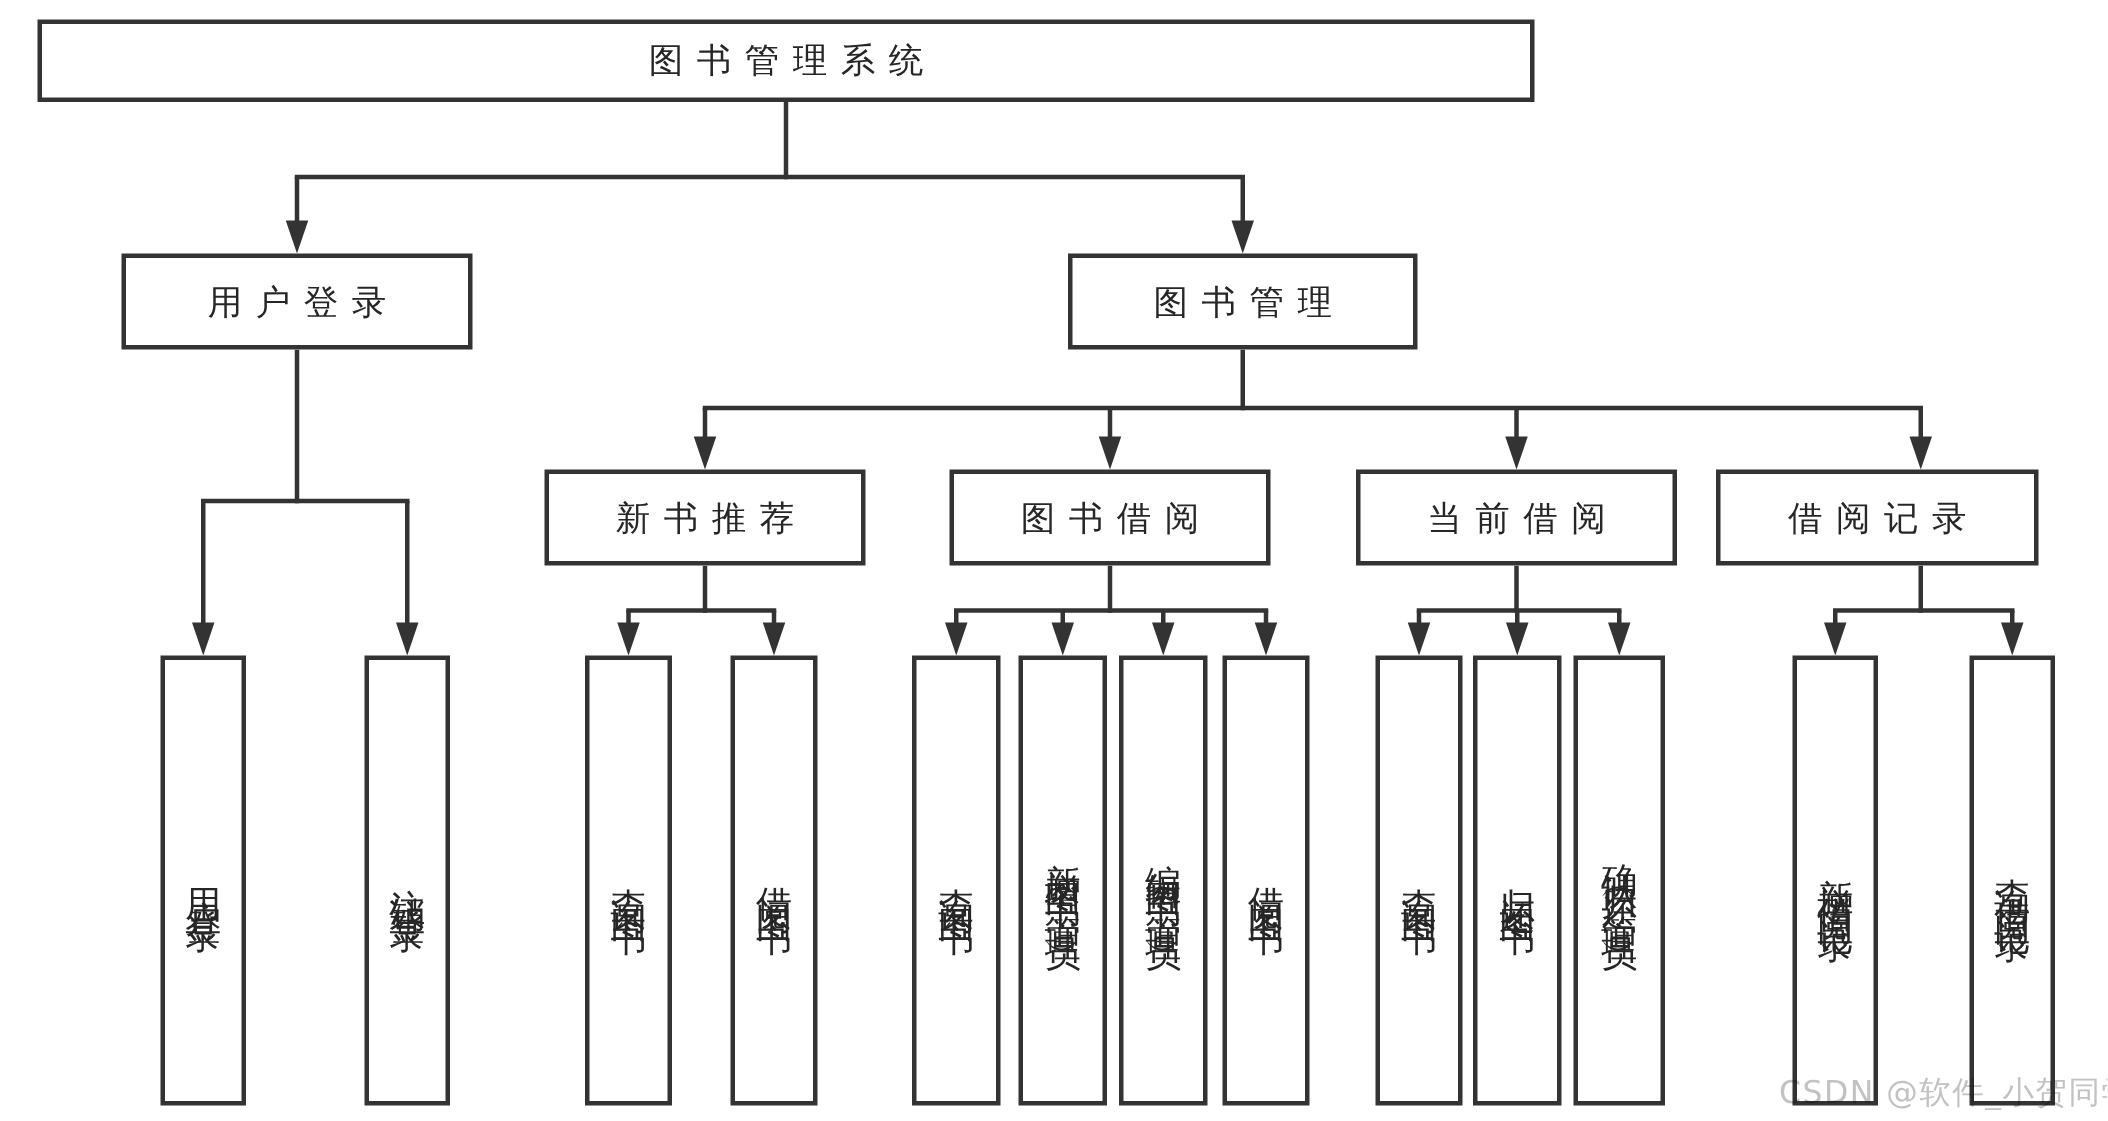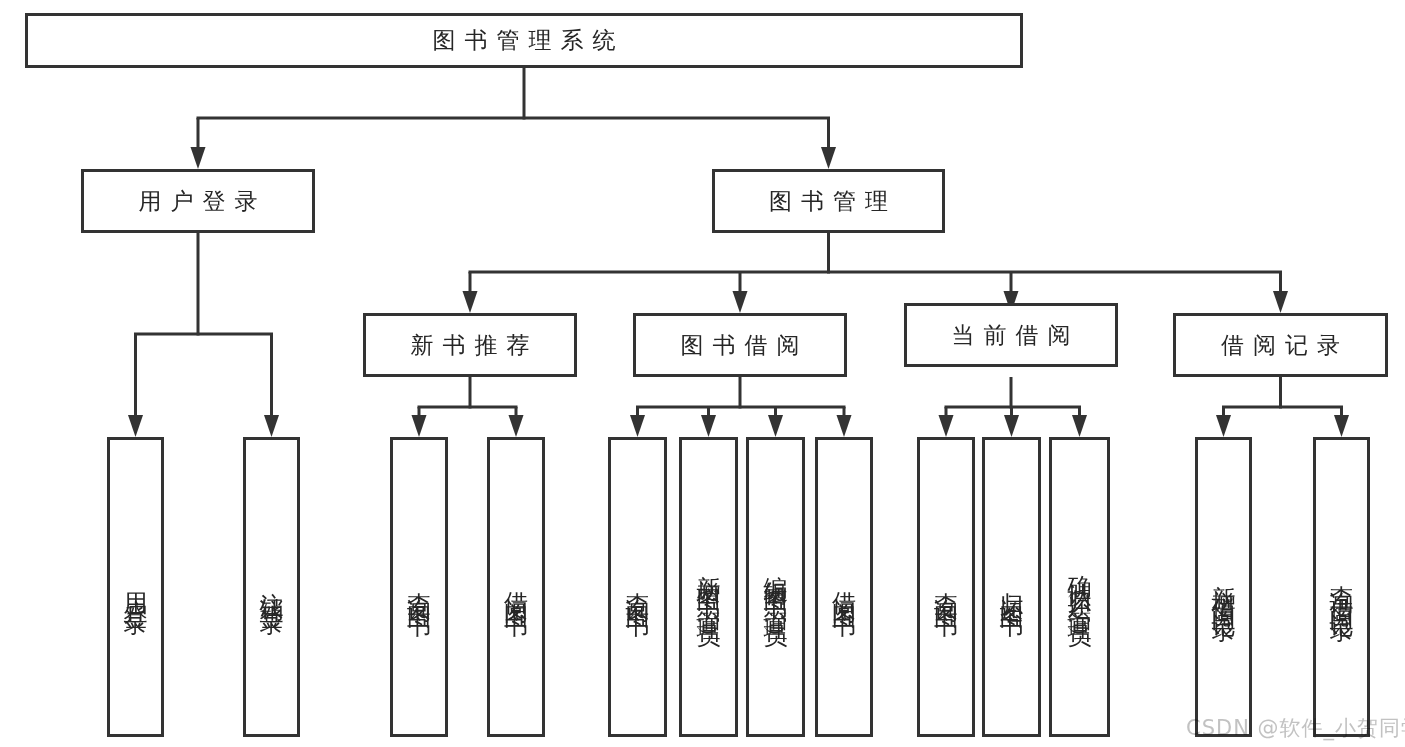--- a/index.html
+++ b/index.html
@@ -135,22 +135,22 @@
     </g>
   </svg>
 
   <div class="node hbox" style="left:25px;top:13px;width:998px;height:55px">图书管理系统</div>
 
   <div class="node hbox" style="left:81px;top:169px;width:234px;height:64px">用户登录</div>
   <div class="node hbox" style="left:712px;top:169px;width:233px;height:64px">图书管理</div>
 
   <div class="node hbox" style="left:633px;top:313px;width:214px;height:64px">图书借阅</div>
   <div class="node hbox" style="left:363px;top:313px;width:214px;height:64px">新书推荐</div>
-  <div class="node hbox" style="left:904px;top:303px;width:214px;height:64px">当前借阅</div>
-  <div class="node hbox" style="left:1173px;top:313px;width:215px;height:64px">借阅记录</div>
+  <div class="node hbox" style="left:904px;top:313px;width:214px;height:64px">当前借阅</div>
+  <div class="node hbox" style="left:1144px;top:313px;width:215px;height:64px">借阅记录</div>
 
   <div class="node vbox" style="left:107px;top:437px;width:57px;height:300px">用户登录</div>
   <div class="node vbox" style="left:243px;top:437px;width:57px;height:300px">注销登录</div>
 
   <div class="node vbox" style="left:390px;top:437px;width:58px;height:300px">查询图书</div>
   <div class="node vbox" style="left:487px;top:437px;width:58px;height:300px">借阅图书</div>
 
   <div class="node vbox" style="left:608px;top:437px;width:59px;height:300px">查询图书</div>
   <div class="node vbox" style="left:679px;top:437px;width:59px;height:300px">新增图书（管理员）</div>
   <div class="node vbox" style="left:746px;top:437px;width:59px;height:300px">编辑图书（管理员）</div>

